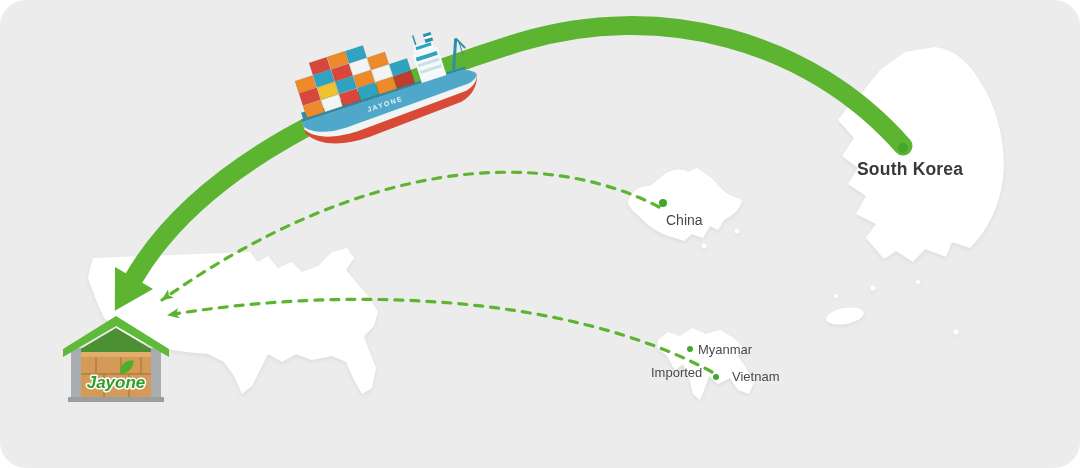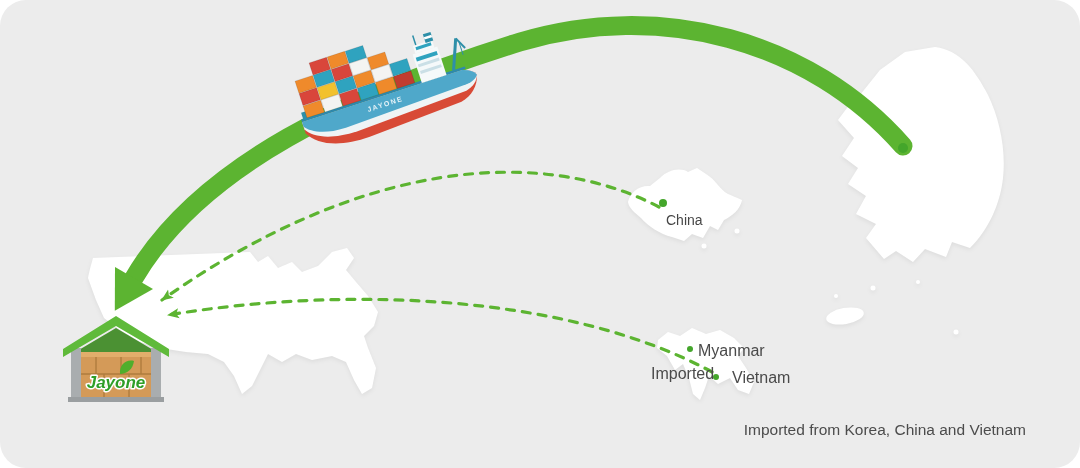--- a/index.html
+++ b/index.html
@@ -8,21 +8,21 @@
     background:#ececec; border-radius:26px; overflow:hidden;
     font-family:"Liberation Sans", sans-serif;
   }
   svg.scene { position:absolute; left:0; top:0; }
   .maps path, .maps ellipse, .maps circle { fill:#ffffff; }
   .maps { filter: drop-shadow(0 2px 2px rgba(0,0,0,0.06)); }
   .main-arrow { stroke:#5cb431; stroke-width:19; fill:none; stroke-linecap:round; }
   .main-arrow-head { fill:#5cb431; }
   .dashed-arrow { stroke:#5cb431; stroke-width:3.2; fill:none; stroke-dasharray:8 8; stroke-linecap:round; }
   .dot { fill:#44a62b; }
-  .lbl { position:absolute; font-size:16px; color:#4a4a4a; white-space:nowrap; }
+  .lbl { position:absolute; font-size:13px; color:#4a4a4a; white-space:nowrap; }
   .lbl-major { font-size:17.5px; font-weight:600; color:#393939; letter-spacing:.2px; }
   .lbl-mid { font-size:14px; color:#464646; }
   .caption { position:absolute; right:54px; top:421px; font-size:15.5px; color:#4c4c4c; white-space:nowrap; }
   .hull-text { font-size:7px; letter-spacing:1.5px; fill:#ffffff; opacity:.85; font-weight:bold; }
   .logo-text { font-size:17px; font-weight:bold; font-style:italic; fill:#2f9e27;
                stroke:#ffffff; stroke-width:3; paint-order:stroke; stroke-linejoin:round; }
 </style>
 </head>
 <body>
 
@@ -144,19 +144,19 @@
     </g>
 
     <g>
       <circle class="dot" cx="903" cy="148" r="5"></circle>
       <circle class="dot" cx="663" cy="203" r="4"></circle>
       <circle class="dot" cx="690" cy="349" r="3"></circle>
       <circle class="dot" cx="716" cy="377" r="3"></circle>
     </g>
   </svg>
 
+  <div class="lbl lbl-major" style="left:857px; top:159px;">South Korea</div>
   <div class="lbl lbl-mid" style="left:666px; top:212px;text-align:right;">China</div>
   <div class="lbl" style="left:698px; top:342px;">Myanmar</div>
   <div class="lbl" style="left:651px; top:365px;">Imported</div>
   <div class="lbl" style="left:724px; top:369px;margin-left:8px;">Vietnam</div>
 
-  <div class="caption">Imported from Korea, China and Vietnam</div>
 </div>
 
 </body></html>

